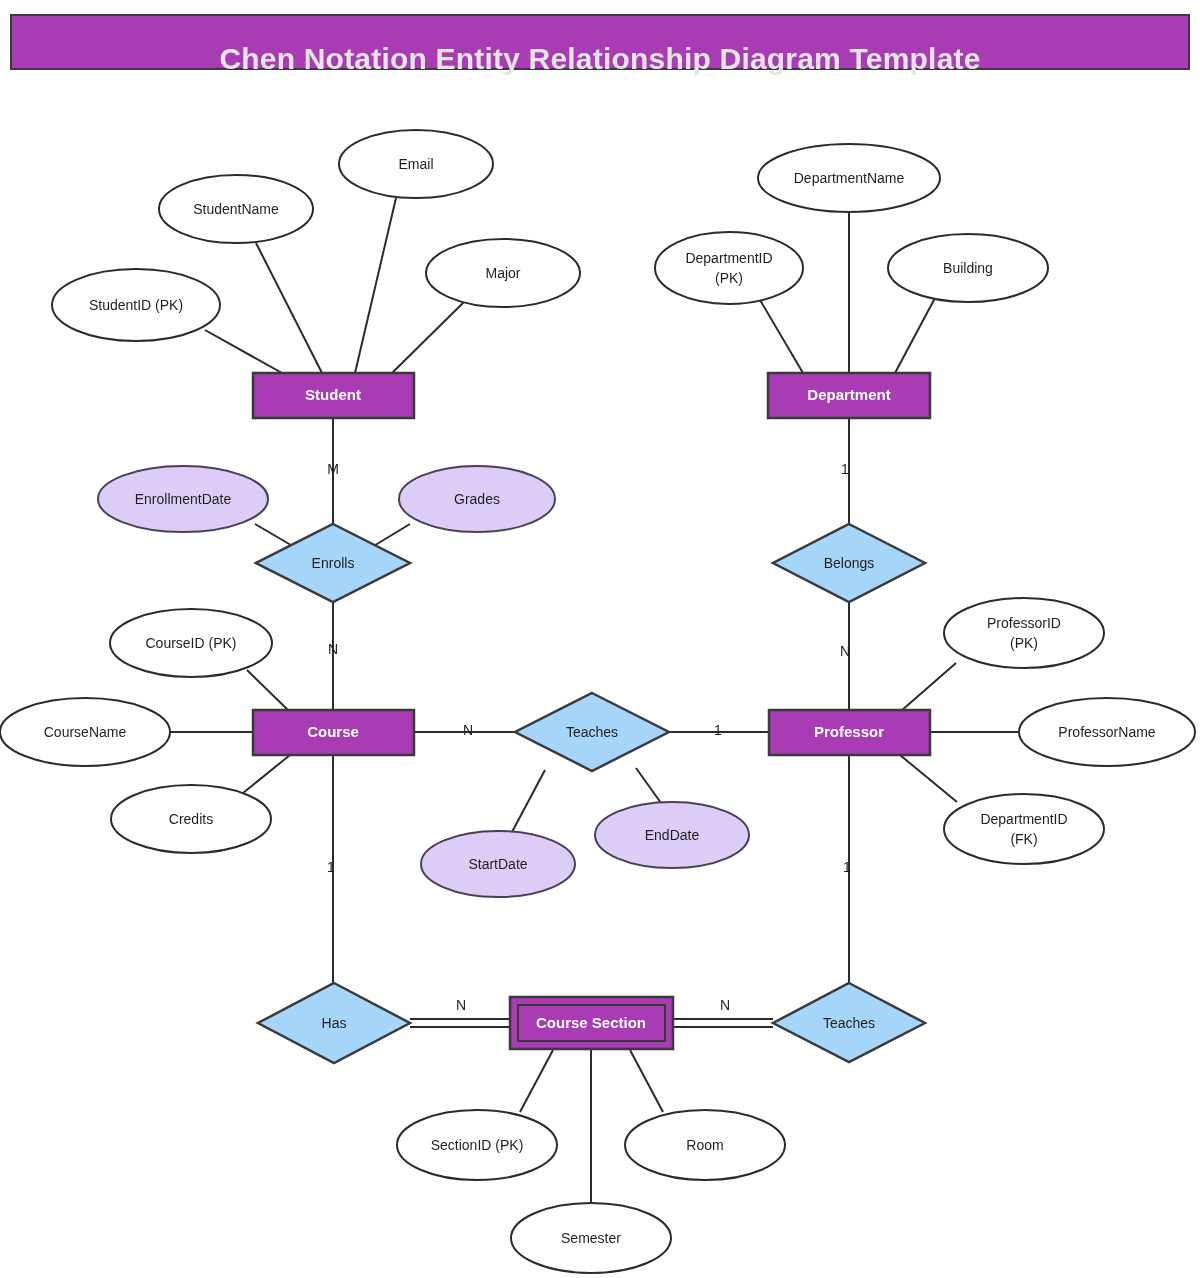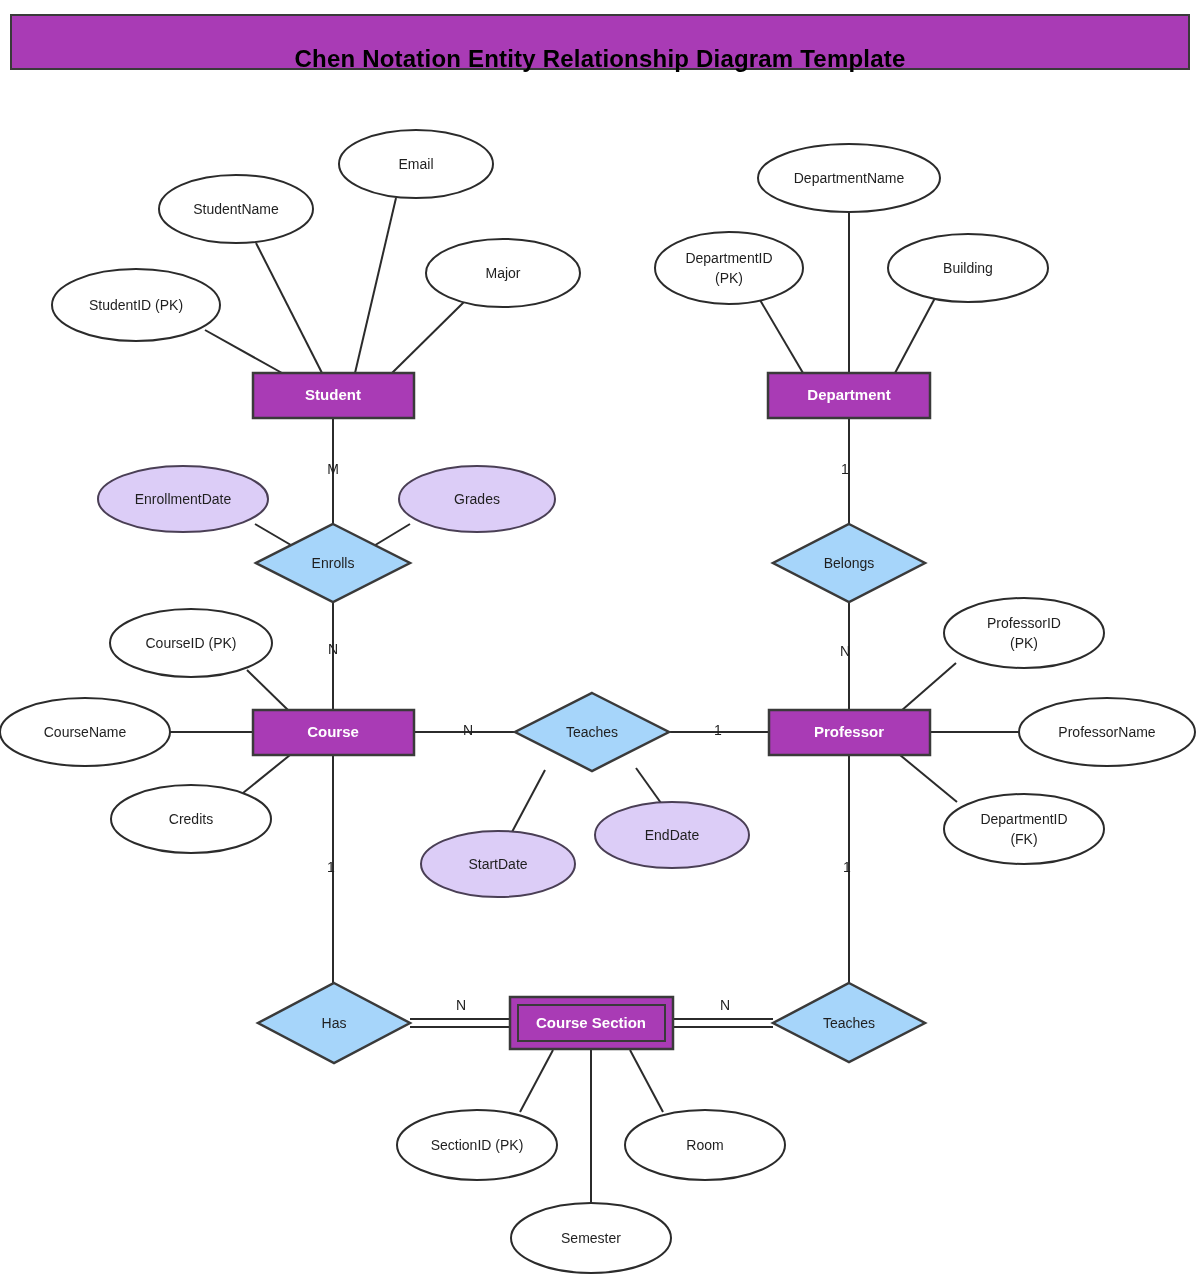--- a/index.html
+++ b/index.html
@@ -26,22 +26,22 @@
     width: 1180px;
     height: 56px;
     background: #A93BB5;
     border: 2px solid #3a3a3a;
     box-sizing: border-box;
     display: flex;
     align-items: center;
     justify-content: center;
   }
   #title-text {
-    color: #000000;
-    font-size: 24px;
+    color: #e5e5e5;
+    font-size: 30px;
     font-weight: bold;
     font-family: "Liberation Sans", sans-serif;
     letter-spacing: 0.2px;
     margin-top: 33px;
   }
   #diagram {
     position: absolute;
     left: 0;
     top: 0;
     width: 1200px;

